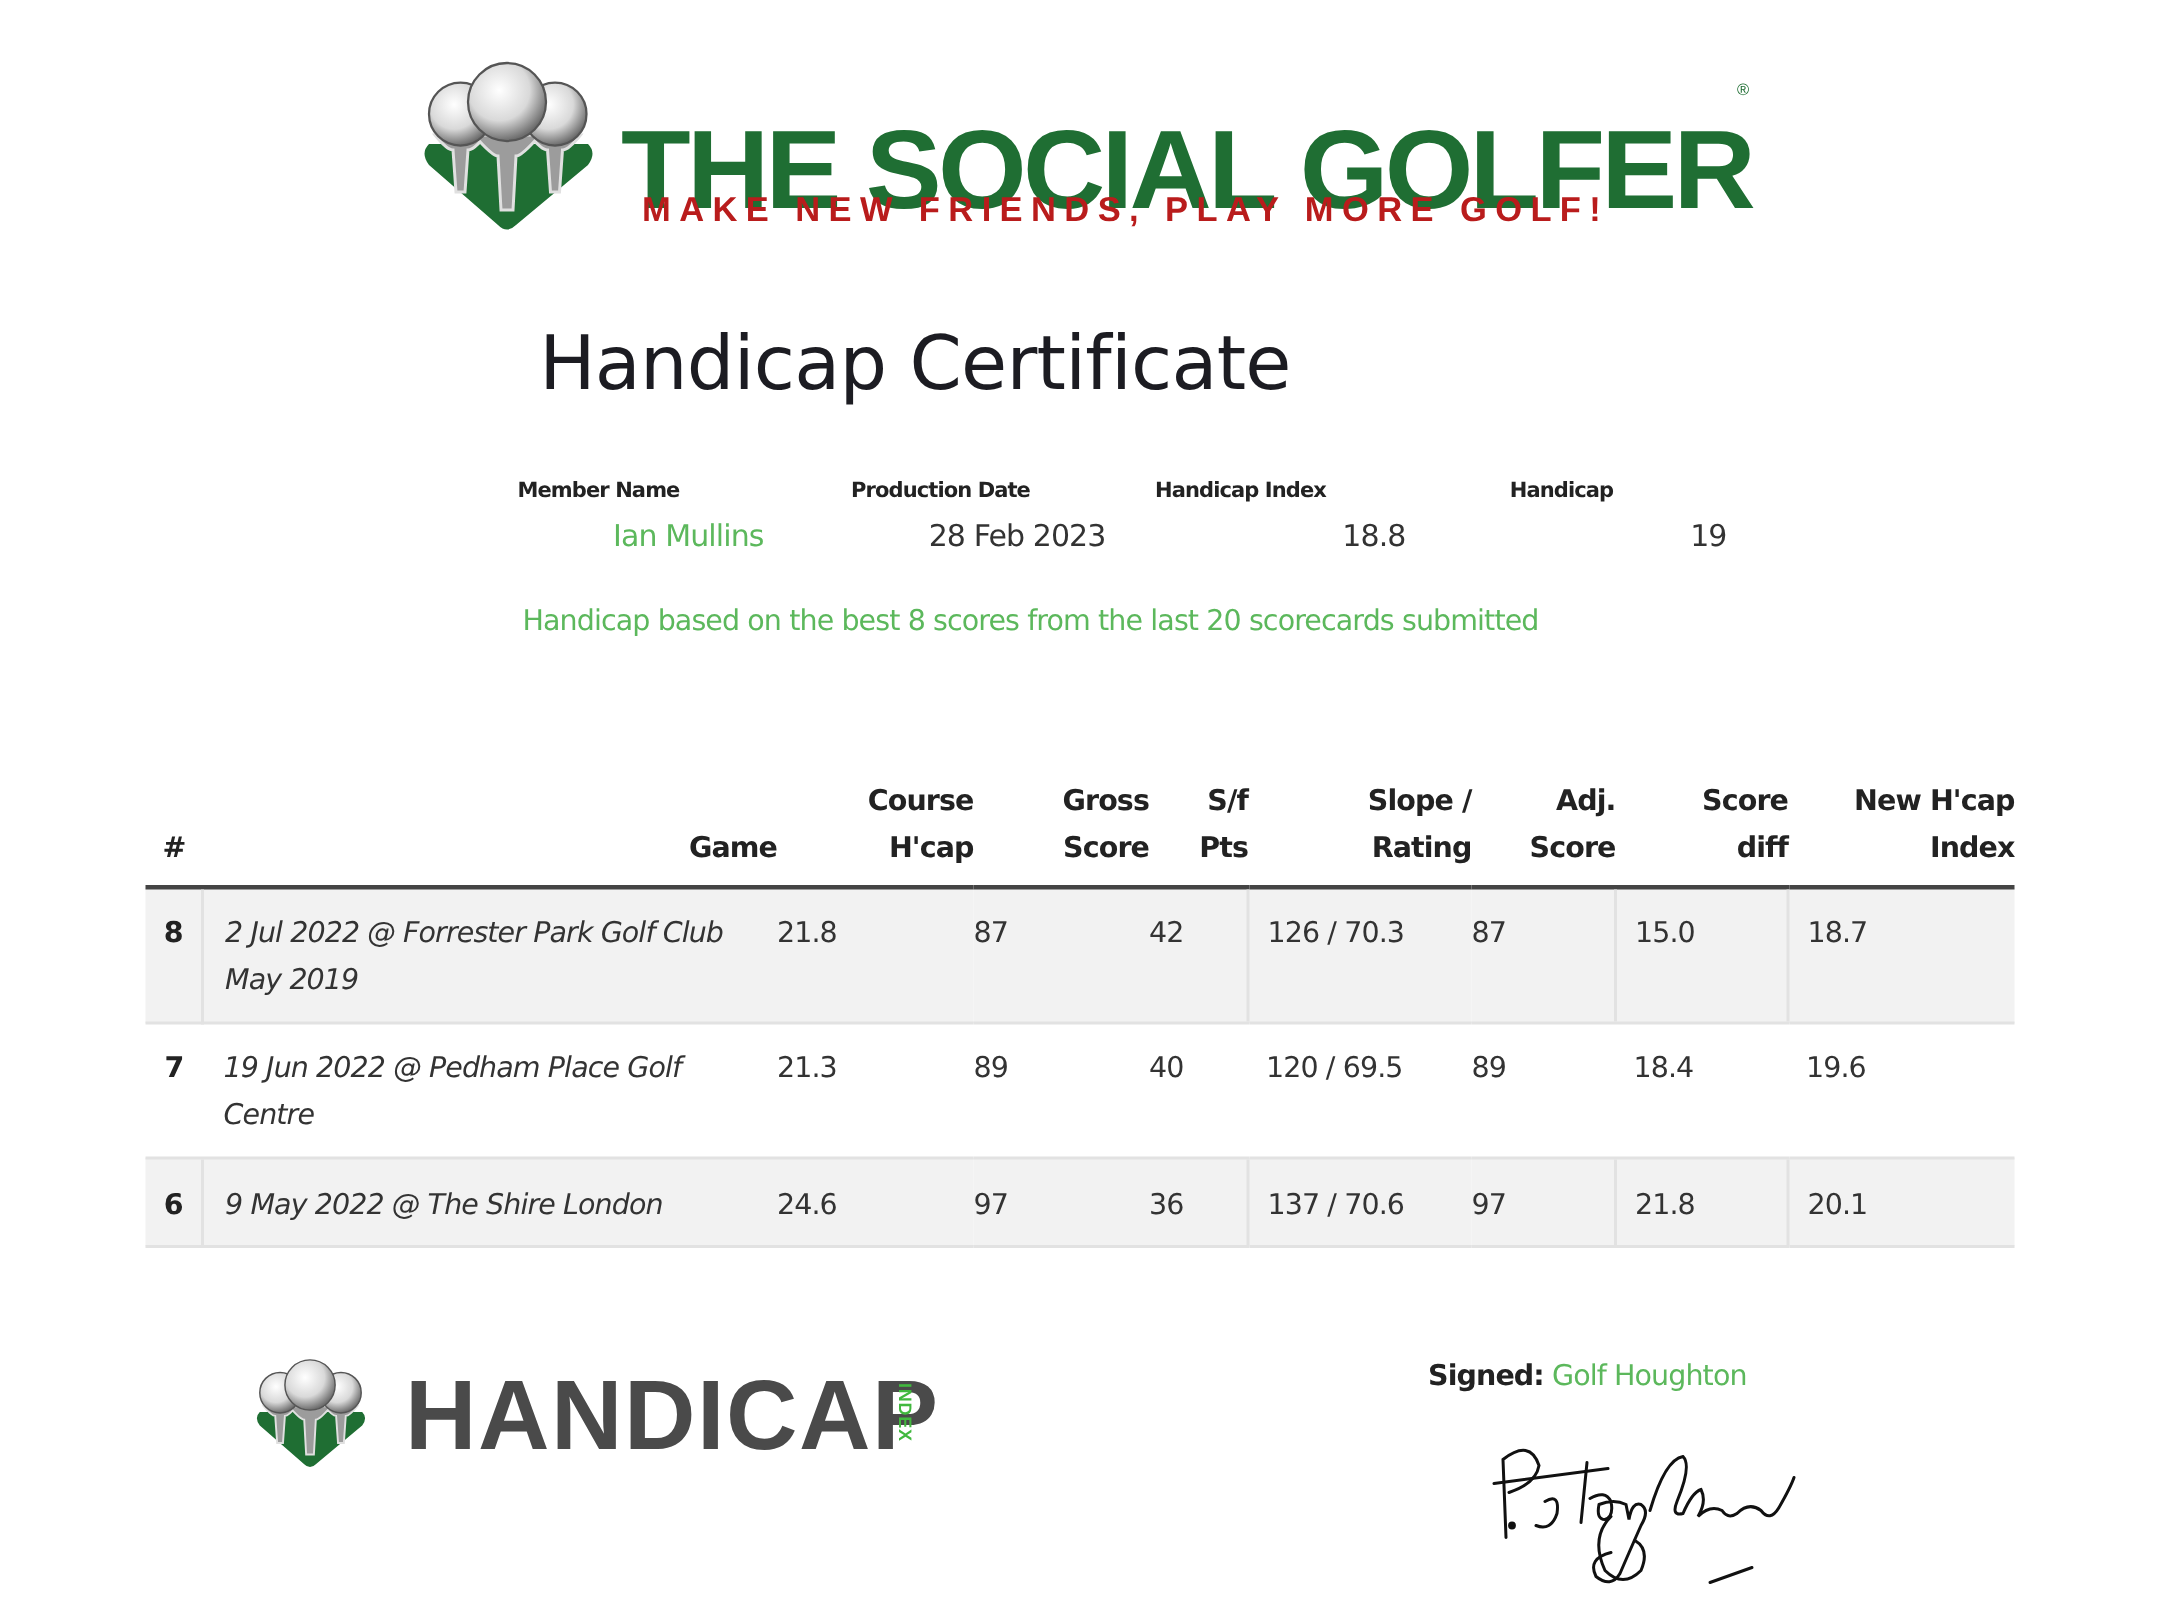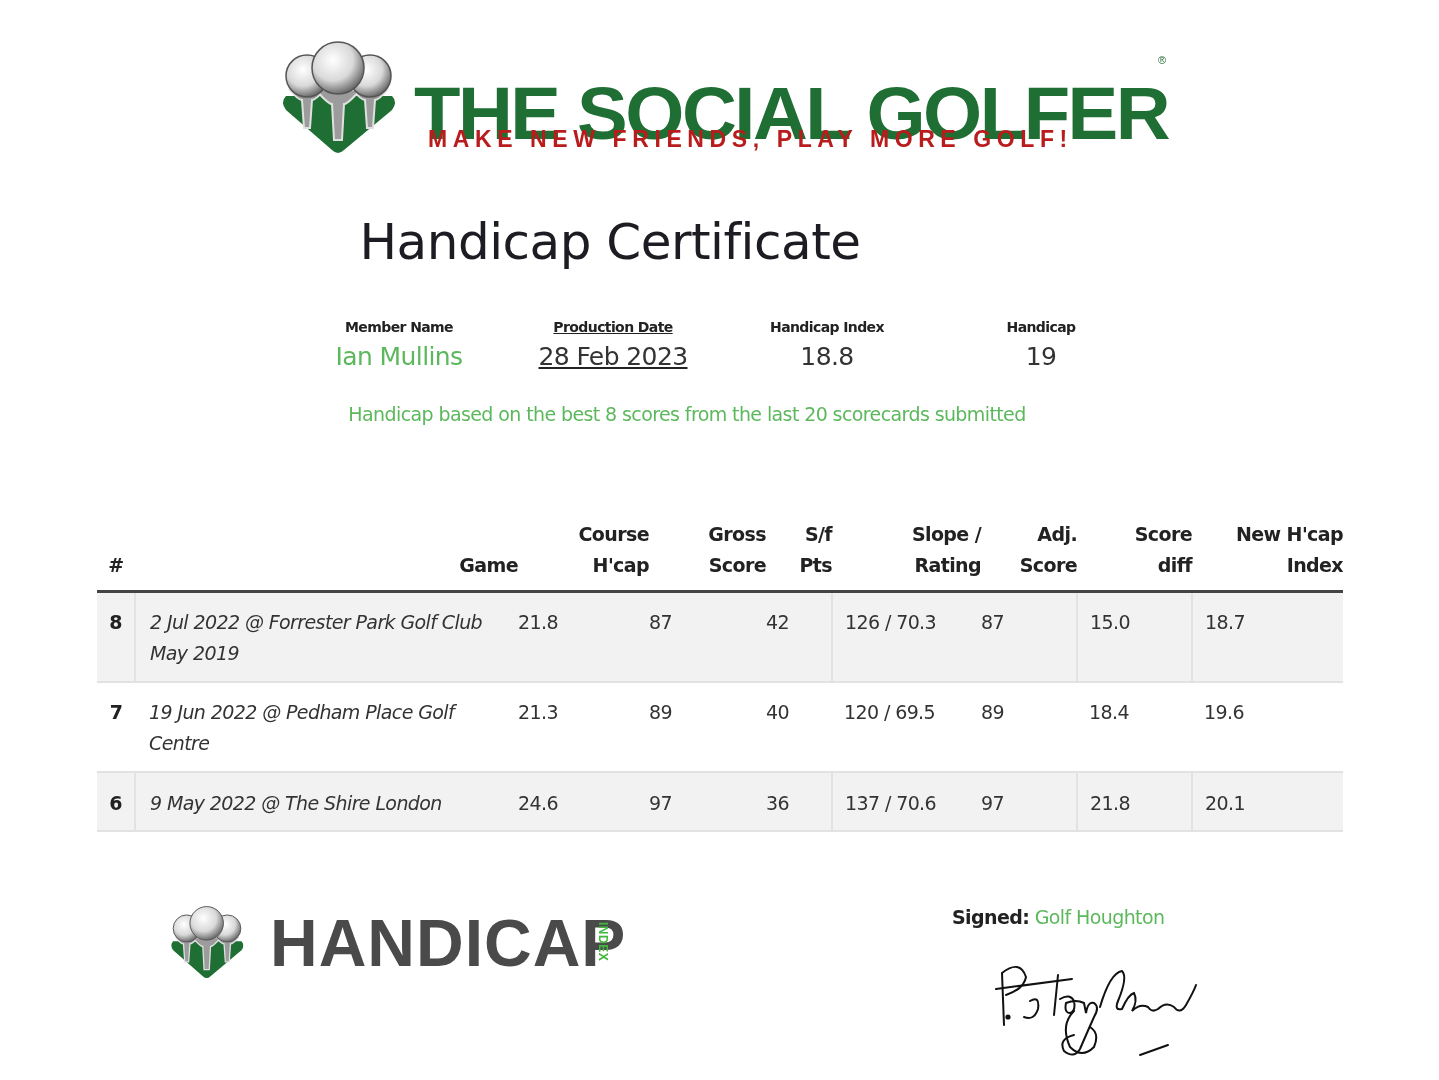--- a/index.html
+++ b/index.html
@@ -13,21 +13,21 @@
   .brand-reg { position: absolute; left: 882px; top: 16px; font-size: 11px; color: #1f6e33; }
   .brand-tagline { position: absolute; left: 152px; top: 89px; font-size: 23px; line-height: 24px; font-weight: 700; color: #b91c1c; letter-spacing: 5.6px; white-space: nowrap; }
 
   
   .cert-title { position: absolute; left: 0; width: 1220px; top: 212px; text-align: center; font-size: 50px; line-height: 60px; color: #1c1c22; font-family: "DejaVu Sans", sans-serif; font-weight: 400; letter-spacing: -0.5px; }
 
   
   .summary { position: absolute; top: 313px; left: 0; width: 1439px; }
   .sum-col { position: absolute; text-align: center; width: 220px; }
   .sum-label { font-size: 14px; line-height: 28px; font-weight: 700; color: #222; font-family: "DejaVu Sans", sans-serif; letter-spacing: -0.6px; }
-  .sum-value { font-size: 25px; line-height: 32px; color: #333; font-family: "DejaVu Sans", sans-serif; letter-spacing: -0.6px; }
+  .sum-value { font-size: 20px; line-height: 32px; color: #333; font-family: "DejaVu Sans", sans-serif; letter-spacing: -0.6px; text-align: right; }
   .sum-value.green { color: #5cb85c; }
   .note { position: absolute; top: 400px; left: 0; width: 1374px; text-align: center; font-size: 19px; line-height: 28px; color: #5cb85c; font-family: "DejaVu Sans", sans-serif; letter-spacing: -0.6px; }
 
   
   .tbl { position: absolute; left: 97px; top: 517px; width: 1246px; border-collapse: collapse; font-family: "DejaVu Sans", sans-serif; font-size: 19px; letter-spacing: -0.6px; }
   .tbl th { text-align: right; vertical-align: bottom; font-weight: 700; color: #222; line-height: 31px; padding: 2px 0 9px 0; border-bottom: 3px solid #444; }
   .tbl td { vertical-align: top; color: #333; line-height: 31px; padding: 14px 0 12px 0; border-bottom: 2px solid #e2e2e2; }
   .tbl tr.shade td { background: #f2f2f2; }
   .tbl td.num { font-weight: 700; color: #222; text-align: center; border-right: 2px solid #e2e2e2; }
   .tbl th.num { text-align: center; }
@@ -75,21 +75,21 @@
   <div class="brand-tagline">MAKE NEW FRIENDS, PLAY MORE GOLF!</div>
 </div>
 
 <h1 class="cert-title">Handicap Certificate</h1>
 
 <div class="summary">
   <div class="sum-col" style="left:289px;">
     <div class="sum-label">Member Name</div>
     <div class="sum-value green">Ian Mullins</div>
   </div>
-  <div class="sum-col" style="left:503px;text-decoration:underline;">
+  <div class="sum-col" style="left:517px;">
     <div class="sum-label">Production Date</div>
     <div class="sum-value">28 Feb 2023</div>
   </div>
   <div class="sum-col" style="left:717px;">
     <div class="sum-label">Handicap Index</div>
     <div class="sum-value">18.8</div>
   </div>
   <div class="sum-col" style="left:931px;">
     <div class="sum-label">Handicap</div>
     <div class="sum-value">19</div>

